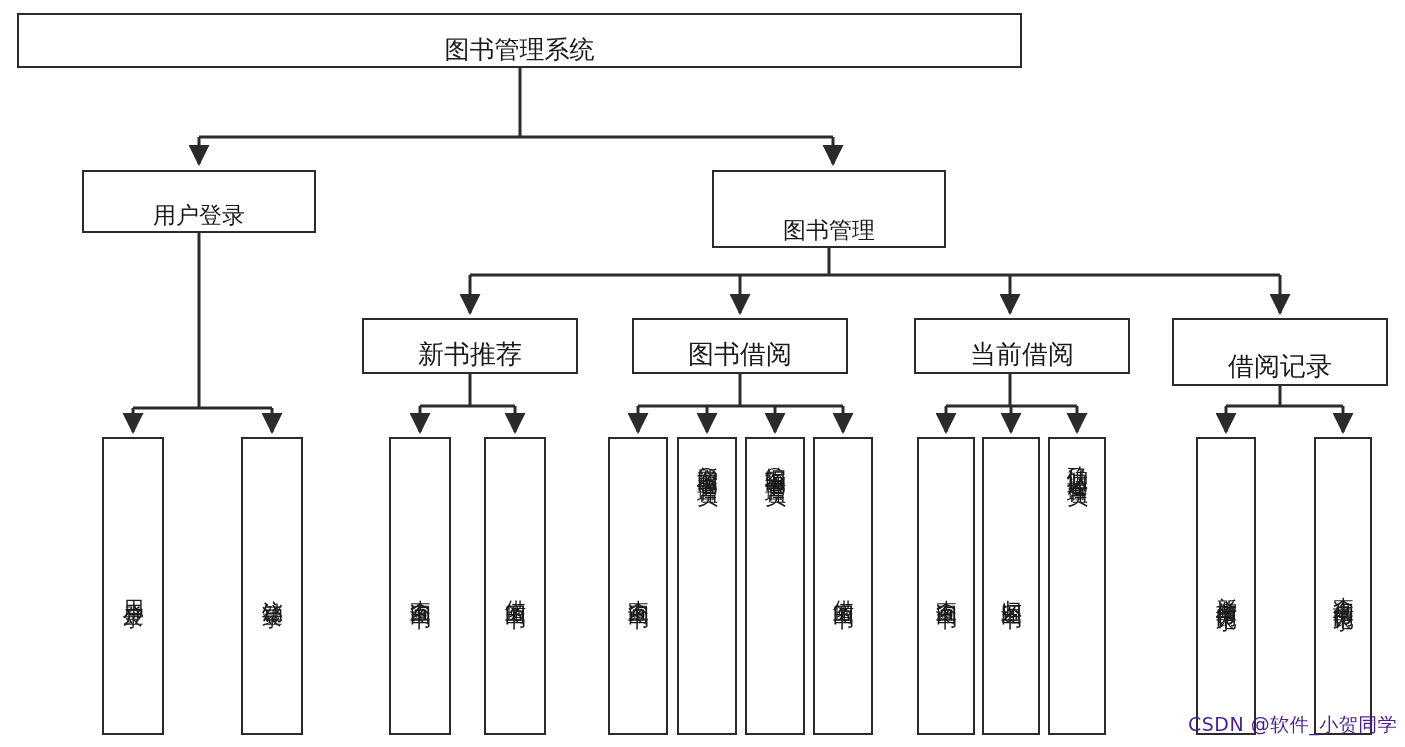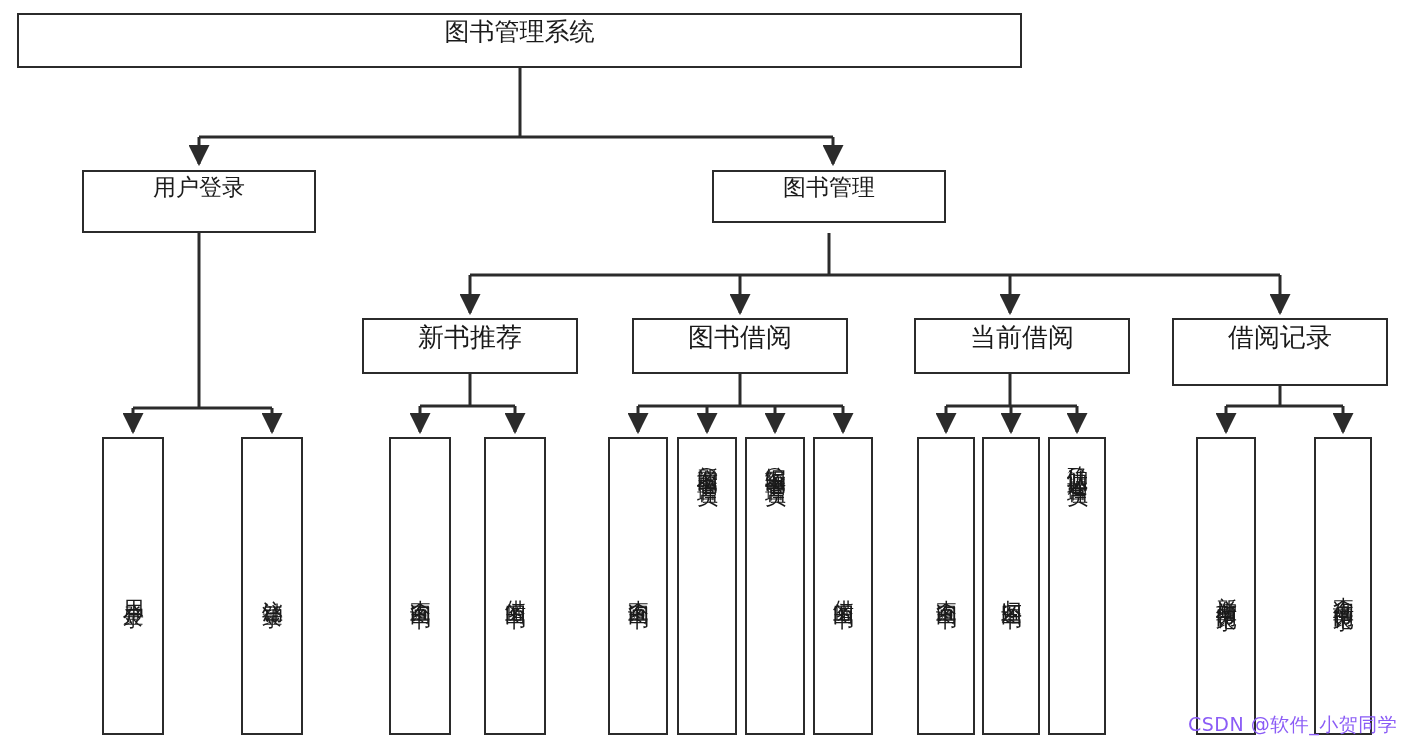--- a/index.html
+++ b/index.html
@@ -16,21 +16,21 @@
     height: 747px;
     background: #ffffff;
     overflow: hidden;
   }
   .node {
     position: absolute;
     box-sizing: border-box;
     border: 2.5px solid #2b2b2b;
     background: #ffffff;
     display: flex;
-    align-items: flex-start;
+    align-items: flex-end;
     justify-content: center;
     color: #1a1a1a;
   }
   .node.level0 {
     font-size: 25px;
   }
   .node.level1 {
     font-size: 23px;
   }
   .node.level2 {
@@ -66,21 +66,21 @@
     top: 0;
     width: 1405px;
     height: 747px;
     pointer-events: none;
   }
   .watermark {
     position: absolute;
     left: 1188px;
     top: 712px;
     font-size: 19px;
-    color: #8b5cf6;
+    color: #4c1d95;
     white-space: nowrap;
     letter-spacing: 0.5px;
   }
 </style>
 </head>
 <body>
 
 <div id="canvas">
 
   <svg class="edges" viewBox="0 0 1405 747" xmlns="http://www.w3.org/2000/svg">
@@ -133,21 +133,21 @@
     </g>
   </svg>
 
   <div class="node level0" style="left:17px; top:13px; width:1005px; height:55px;">
     <span>图书管理系统</span>
   </div>
 
   <div class="node level1" style="left:82px; top:170px; width:234px; height:63px;">
     <span>用户登录</span>
   </div>
-  <div class="node level1" style="left:712px; top:170px; width:234px; height:53px;">
+  <div class="node level1" style="left:712px; top:170px; width:234px; height:78px;">
     <span>图书管理</span>
   </div>
 
   <div class="node level2" style="left:362px; top:318px; width:216px; height:56px;">
     <span>新书推荐</span>
   </div>
   <div class="node level2" style="left:632px; top:318px; width:216px; height:56px;">
     <span>图书借阅</span>
   </div>
   <div class="node level2" style="left:902px; top:318px; width:216px; height:56px;margin-left:12px;">

